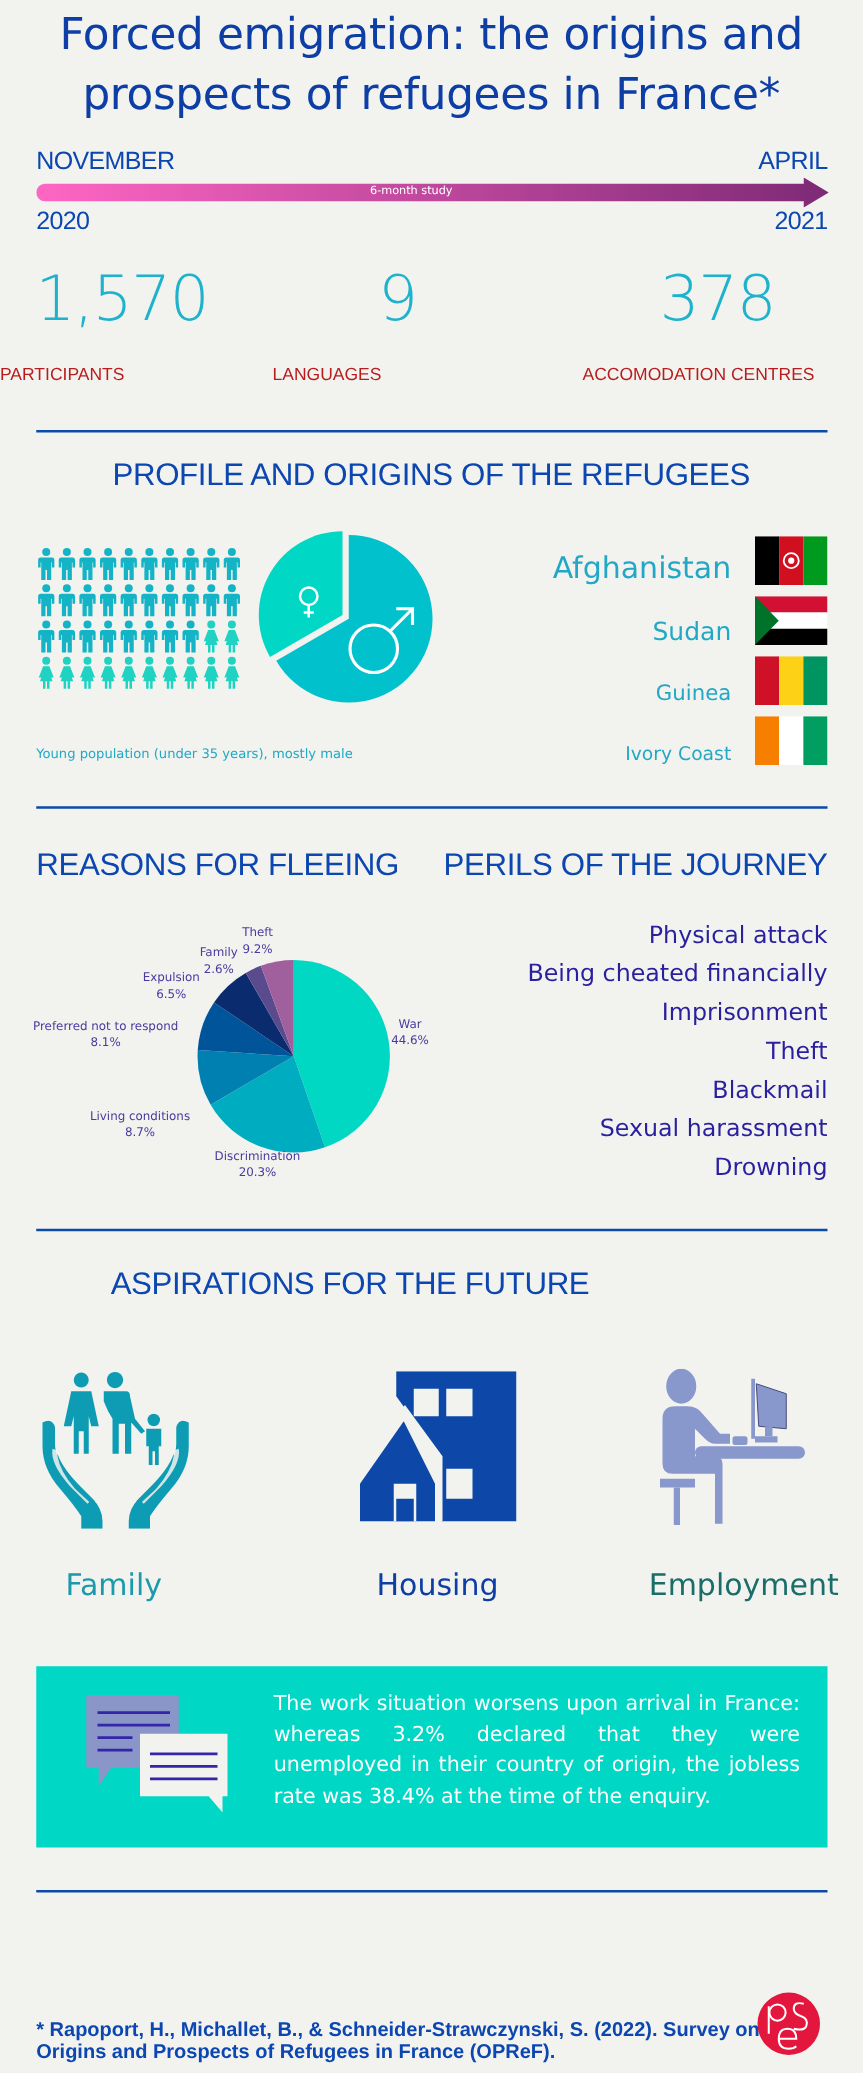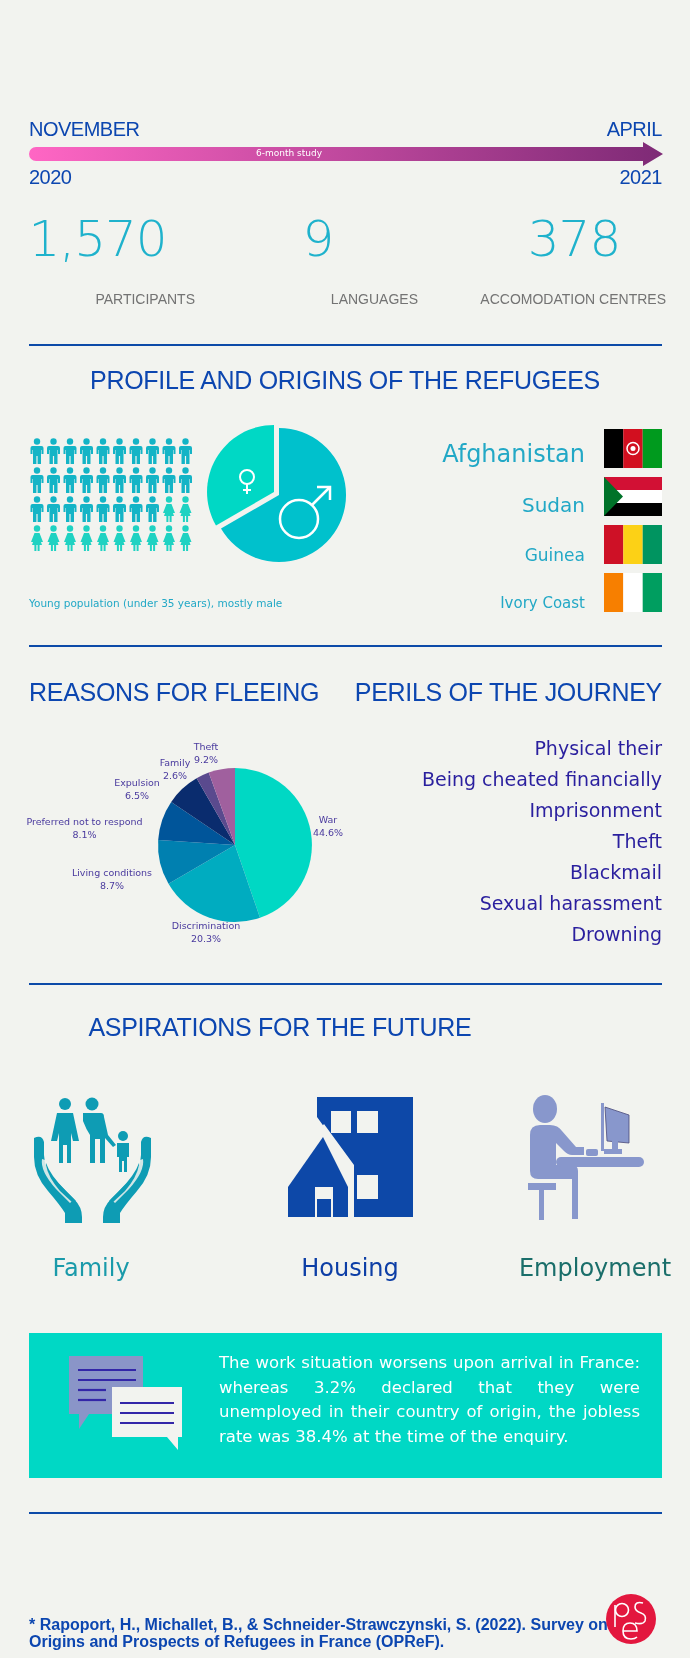--- a/index.html
+++ b/index.html
@@ -7,50 +7,52 @@
     width: 690px; height: 1658px; background: #f2f3ef; position: relative;
     font-family: "DejaVu Sans", "Liberation Sans", sans-serif; overflow: hidden;
   }
   .abs { position: absolute; }
   .title {
     left: 0; width: 690px; top: 4px; text-align: center; color: #0d3ea6;
     font-size: 35px; line-height: 48px; font-weight: normal; letter-spacing: -0.3px;
   }
   .tl-label { color: #0c46b0; font-family: "Liberation Sans", sans-serif; font-size: 20px; letter-spacing: -0.5px; }
   .stat-num { color: #1fb2cc; font-size: 50px; font-weight: 300; text-align: center; font-family: "DejaVu Sans", sans-serif; letter-spacing: -1px; }
-  .stat-lbl { color: #737373; font-size: 14px; text-align: right; font-family: "Liberation Sans", sans-serif; }
+  .stat-lbl { color: #b91c1c; font-size: 14px; text-align: left; font-family: "Liberation Sans", sans-serif; }
   .divider { left: 29px; width: 633px; height: 2px; background: #0c4aa8; }
   .section-title { color: #0c46b0; font-family: "Liberation Sans", sans-serif; font-size: 25px; letter-spacing: -0.3px; white-space: nowrap; }
   .country { color: #22a8c6; text-align: right; right: 105px; white-space: nowrap; }
   .flag { left: 604px; width: 58px; height: 39px; overflow: hidden; }
   .peril { right: 28px; color: #2a1f9e; font-size: 19px; text-align: right; white-space: nowrap; }
   .pie-lbl { color: #4a3a9e; font-size: 9.5px; text-align: center; line-height: 13px; white-space: nowrap; }
   .asp-lbl { font-size: 24px; text-align: center; width: 200px; }
   .callout { left: 29px; top: 1333px; width: 633px; height: 145px; background: #00d8c5; }
   .callout-text { left: 219px; top: 1351px; width: 421px; color: #fff; font-size: 16.5px; line-height: 24.5px; text-align: justify; }
   .footnote { left: 29px; top: 1616px; width: 640px; color: #0c46b0; font-size: 16px; line-height: 17px; font-family: "Liberation Sans", sans-serif; font-weight: bold; }
 </style>
 </head>
 <body>
 
 <div class="abs title">
+  <div>Forced emigration: the origins and</div>
+  <div>prospects of refugees in France*</div>
 </div>
 
 <div class="abs tl-label" style="left:29px; top:118px;">NOVEMBER</div>
 <div class="abs tl-label" style="right:28px; top:118px;">APRIL</div>
 <svg class="abs" style="left:29px; top:142px;" width="634" height="24">
   <defs>
     <linearGradient id="tlg" x1="0" x2="1" y1="0" y2="0">
       <stop offset="0" stop-color="#ff66c4"></stop>
       <stop offset="1" stop-color="#7e2a76"></stop>
     </linearGradient>
   </defs>
   <path d="M7 5 H614 V0 L634 12 L614 24 V19 H7 A7 7 0 0 1 7 5 Z" fill="url(#tlg)"></path>
 </svg>
-<div class="abs" style="left:0; width:578px; top:146px; text-align:center; color:#fff; font-size:9px; line-height:14px;">6-month study</div>
+<div class="abs" style="left:0; width:578px; top:146px; text-align:center; color:#fff; font-size:9px; line-height:14px;padding-left:40px;">6-month study</div>
 <div class="abs tl-label" style="left:29px; top:166px;">2020</div>
 <div class="abs tl-label" style="right:28px; top:166px;">2021</div>
 
 <div class="abs stat-num" style="left:0; width:195px; top:210px;">1,570</div>
 <div class="abs stat-num" style="left:218px; width:200px; top:210px;">9</div>
 <div class="abs stat-num" style="left:474px; width:200px; top:210px;">378</div>
 <div class="abs stat-lbl" style="left:0; width:195px; top:291px;">PARTICIPANTS</div>
 <div class="abs stat-lbl" style="left:218px; width:200px; top:291px;">LANGUAGES</div>
 <div class="abs stat-lbl" style="left:466px; width:200px; top:291px;">ACCOMODATION CENTRES</div>
 
@@ -184,42 +186,42 @@
 </svg>
 
 <div class="abs pie-lbl" style="left:298px; top:813px; width:60px;">
   <div>War</div>
     <div>44.6%</div>
 </div>
 <div class="abs pie-lbl" style="left:166px; top:919px; width:80px;">
   <div>Discrimination</div>
     <div>20.3%</div>
 </div>
-<div class="abs pie-lbl" style="left:62px; top:866px; width:100px;">
+<div class="abs pie-lbl" style="left:62px; top:887px; width:100px;">
   <div>Living conditions</div>
     <div>8.7%</div>
 </div>
 <div class="abs pie-lbl" style="left:22px; top:815px; width:125px;">
   <div>Preferred not to respond</div>
     <div>8.1%</div>
 </div>
 <div class="abs pie-lbl" style="left:107px; top:776px; width:60px;">
   <div>Expulsion</div>
     <div>6.5%</div>
 </div>
 <div class="abs pie-lbl" style="left:150px; top:756px; width:50px;">
   <div>Family</div>
     <div>2.6%</div>
 </div>
 <div class="abs pie-lbl" style="left:186px; top:740px; width:40px;">
   <div>Theft</div>
     <div>9.2%</div>
 </div>
 
-<div class="abs peril" style="top:737px;">Physical their</div>
+<div class="abs peril" style="top:737px;">Physical attack</div>
 <div class="abs peril" style="top:768px;">Being cheated financially</div>
 <div class="abs peril" style="top:799px;">Imprisonment</div>
 <div class="abs peril" style="top:830px;">Theft</div>
 <div class="abs peril" style="top:861px;">Blackmail</div>
 <div class="abs peril" style="top:892px;">Sexual harassment</div>
 <div class="abs peril" style="top:923px;">Drowning</div>
 
 <div class="abs divider" style="top:983px;"></div>
 
 <div class="abs section-title" style="left:0; width:560px; text-align:center; top:1013px;">ASPIRATIONS FOR THE FUTURE</div>

